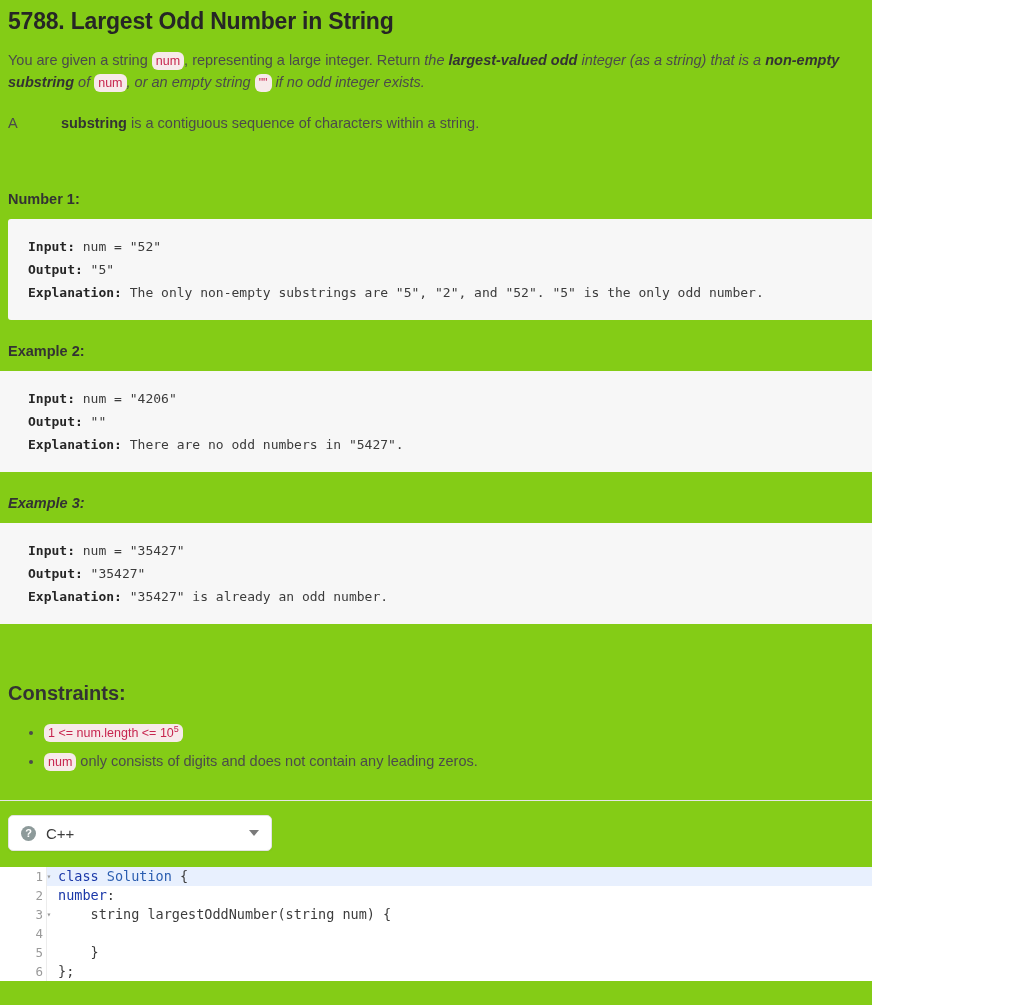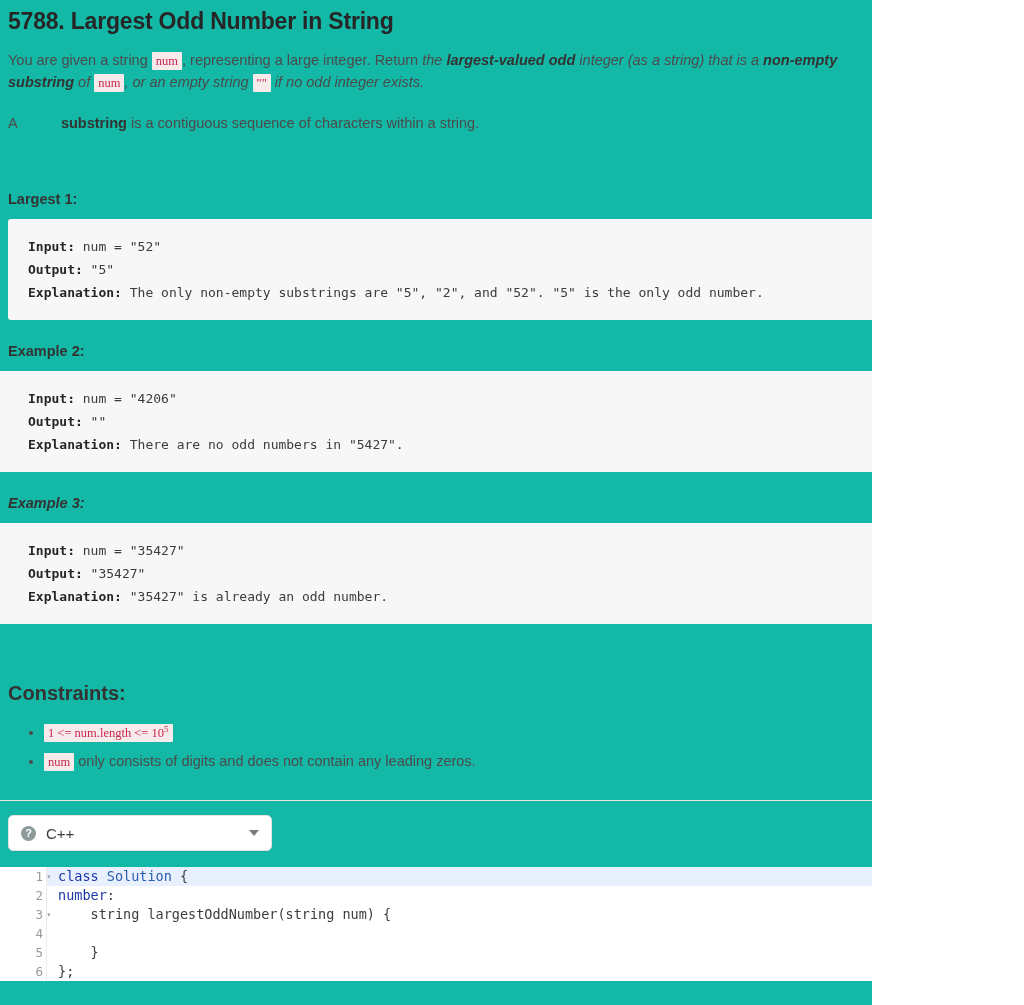--- a/index.html
+++ b/index.html
@@ -3,21 +3,21 @@
 <meta charset="utf-8">
 <style>
   * { box-sizing: border-box; }
   html, body {
     margin: 0; padding: 0;
     width: 1024px; height: 1005px;
     background: #ffffff;
     font-family: "Liberation Sans", sans-serif;
     -webkit-font-smoothing: antialiased;
   }
-  .page { position: relative; width: 872px; height: 1005px; overflow: hidden; background:#14b8a6; }
+  .page { position: relative; width: 872px; height: 1005px; overflow: hidden; background:#84cc16; }
 
   
   .title {
     font-size: 23px;
     font-weight: 700;
     color: #262626;
     letter-spacing: -0.2px;
     margin: 0;
     padding: 6px 8px 0 8px;
     line-height: 30px;
@@ -31,26 +31,26 @@
     color: #4b4b4b;
     margin: 14px 0 0 0;
     max-width: 1014px;
   }
   .desc.second { margin-top: 19px; }
   .desc b { color:#333; font-weight:700;margin-left:40px; }
   .desc i { font-style: italic; }
   .desc .bi { font-weight:700; font-style:italic; color:#333; }
 
   code.inline {
-    font-family: Liberation Serif, serif;
+    font-family: Liberation Sans, sans-serif;
     background: #f7eaea;
     color: #c7254e;
     font-size: 12.5px;
     padding: 2px 4px;
-    border-radius: 1px;
+    border-radius: 6px;
     white-space: pre;
   }
 
   
   .ex-title {
     font-size: 14.5px;
     font-weight: 700;
     color: #333;
     margin: 0;
     padding: 0 0 0 0;
@@ -206,21 +206,21 @@
 
   <div class="content">
 
     <p class="desc"><span>You are given a string </span><code class="inline">num</code><span>, representing a large integer. Return </span><i>the </i><span class="bi">largest-valued odd</span><i> integer (as a string) that is a </i><span class="bi">non-empty substring</span><i> of </i><code class="inline">num</code><i>, or an empty string </i><code class="inline">""</code><i> if no odd integer exists.</i></p>
 
     <p class="desc second"><span>A </span><b>substring</b><span> is a contiguous sequence of characters within a string.</span></p>
 
   </div>
 
   <div style="padding:0 8px; margin-top:57px;">
-    <div class="ex-title">Largest 1:</div>
+    <div class="ex-title">Number 1:</div>
   </div>
   <div style="padding:0 8px; margin-top:12px;">
     <div class="ex-block" style="width:1008px;"><b>Input:</b><span> num = "52"</span>
 <b>Output:</b><span> "5"</span>
 <b>Explanation:</b><span> The only non-empty substrings are "5", "2", and "52". "5" is the only odd number.</span></div>
   </div>
 
   <div style="padding:0 8px; margin-top:23px;">
     <div class="ex-title">Example 2:</div>
   </div>

